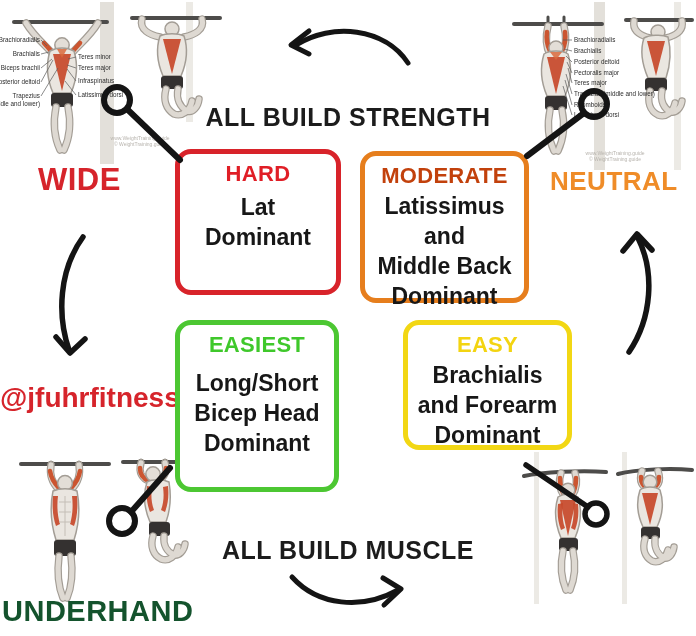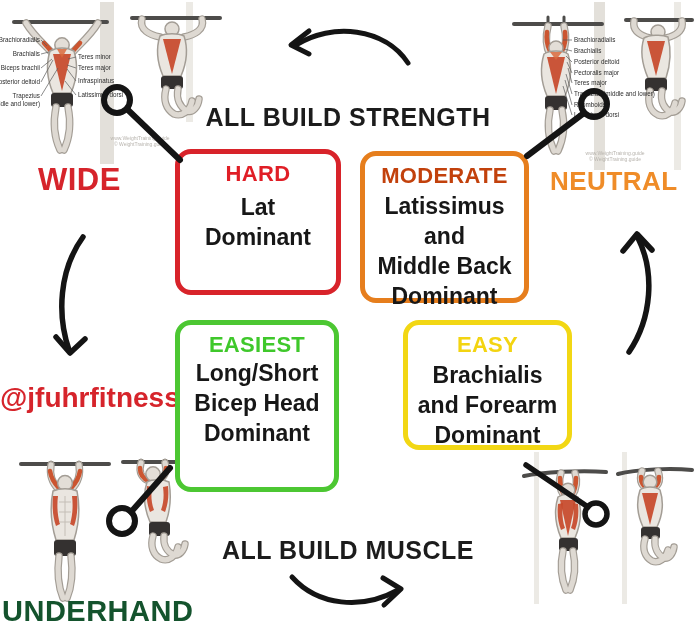--- a/index.html
+++ b/index.html
@@ -242,21 +242,21 @@
   <div class="dbox box-moderate">
     <div class="t">MODERATE</div>
     <div class="body" style="margin-top:2px;">
       <div class="l">Latissimus and</div>
       <div class="l">Middle Back</div>
       <div class="l">Dominant</div>
     </div>
   </div>
   <div class="dbox box-easiest">
     <div class="t">EASIEST</div>
-    <div class="body" style="margin-top:0;">
+    <div class="body" style="margin-top:10px;">
       <div class="l">Long/Short</div>
       <div class="l">Bicep Head</div>
       <div class="l">Dominant</div>
     </div>
   </div>
   <div class="dbox box-easy">
     <div class="t">EASY</div>
     <div class="body" style="margin-top:2px;">
       <div class="l">Brachialis</div>
       <div class="l">and Forearm</div>

